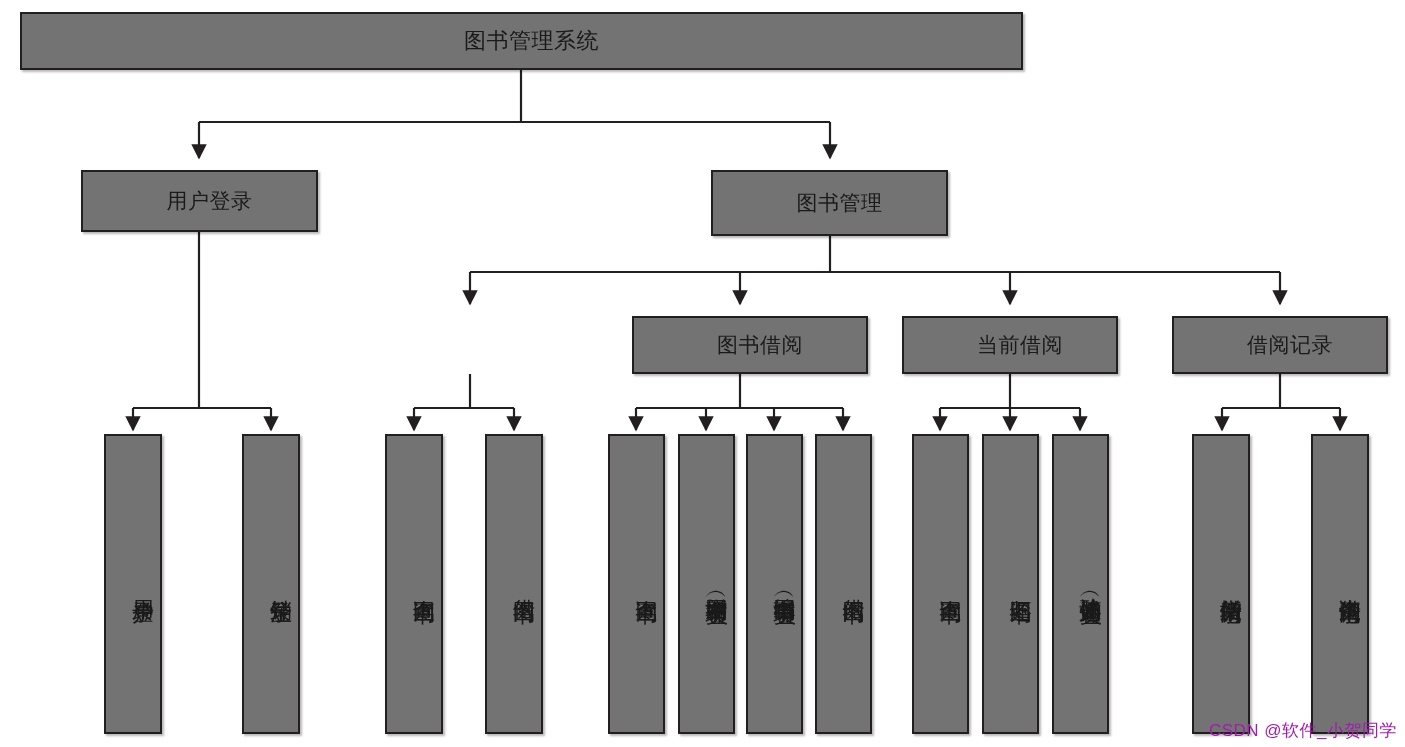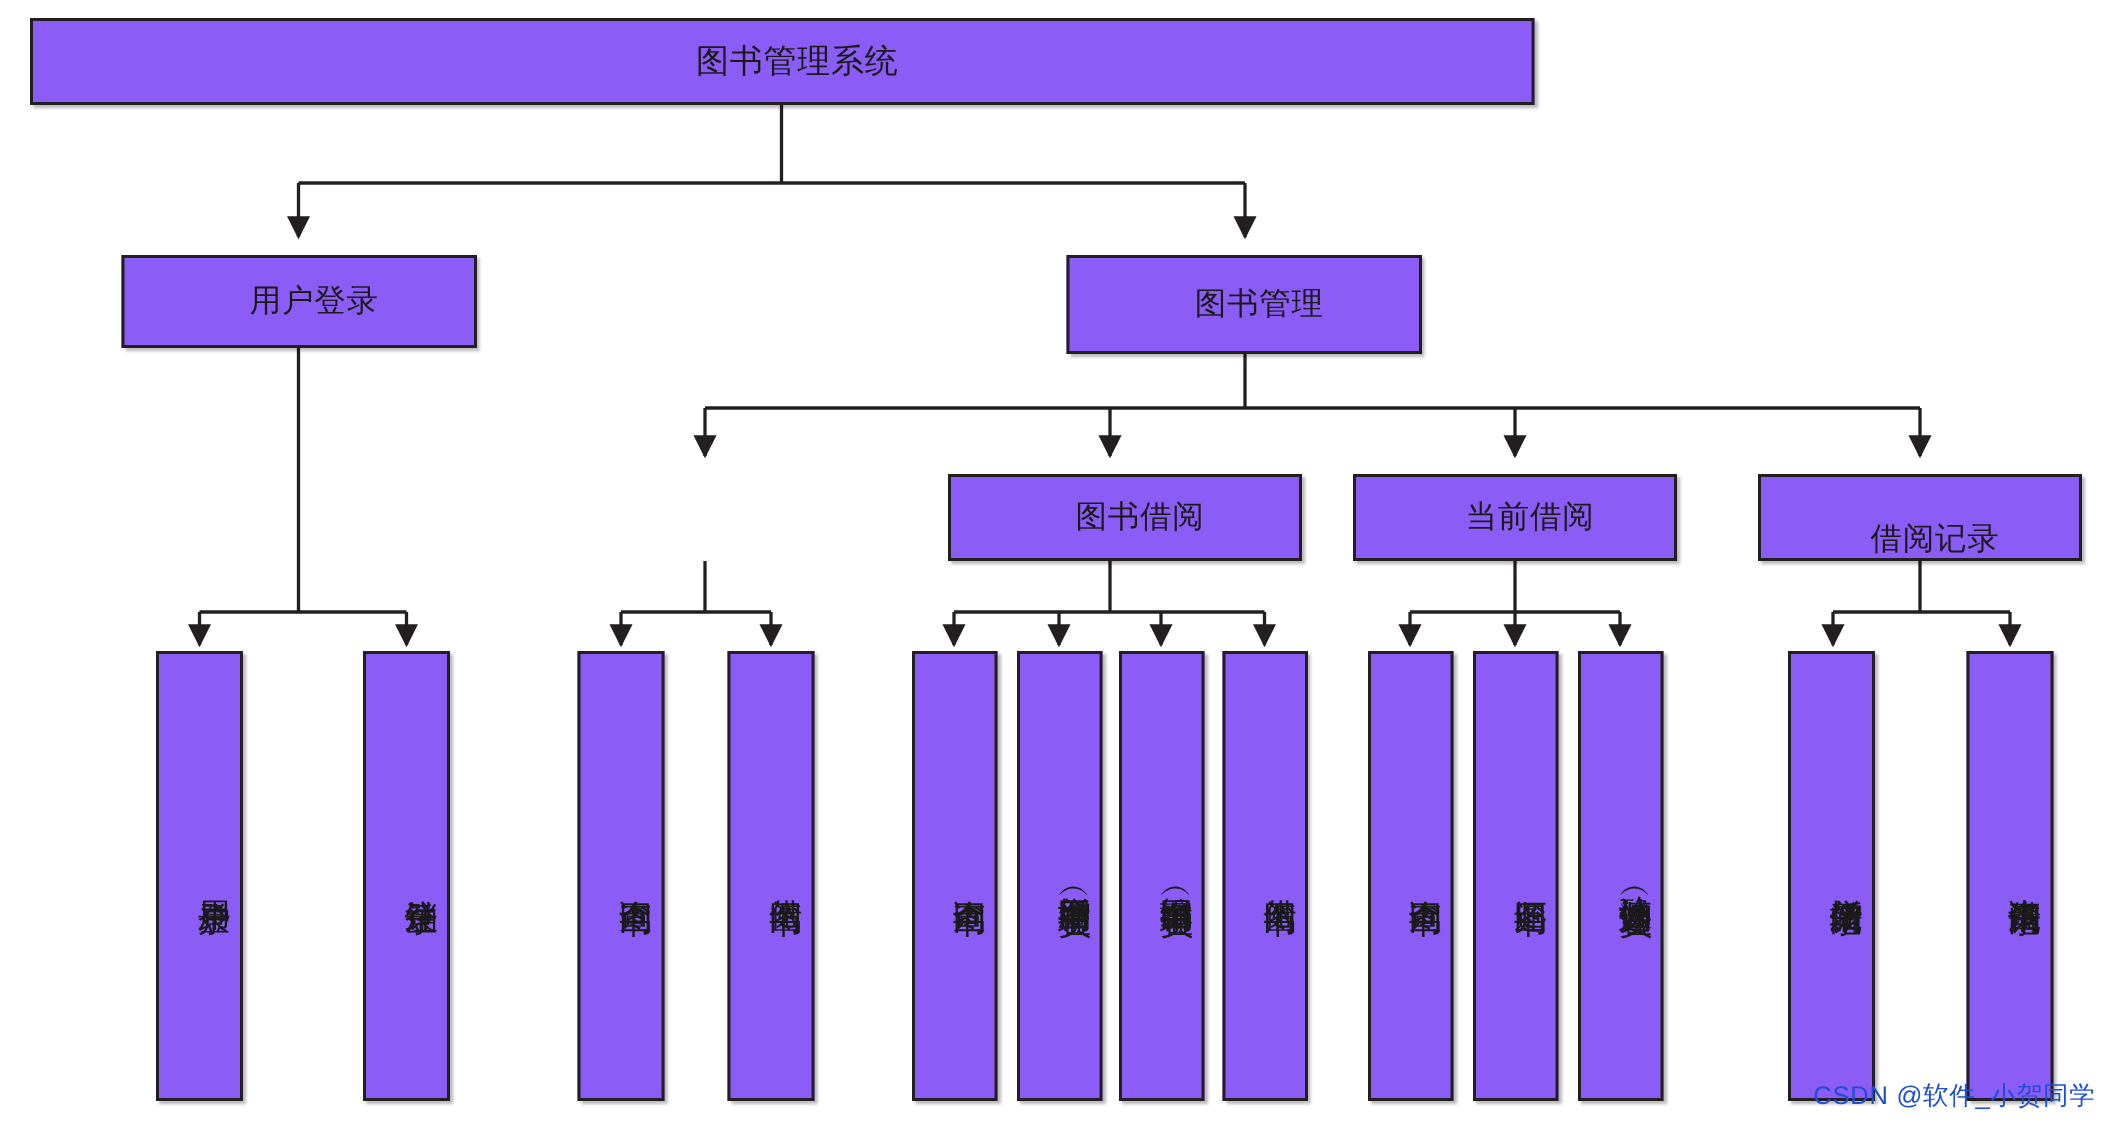--- a/index.html
+++ b/index.html
@@ -22,21 +22,21 @@
     position: absolute;
     left: 0;
     top: 0;
     width: 1405px;
     height: 747px;
     pointer-events: none;
   }
   .node {
     position: absolute;
     box-sizing: border-box;
-    background: #8b5cf6;
+    background: #737373;
     border: 2px solid #231f20;
     box-shadow: 2px 2px 2px rgba(0,0,0,0.28);
     display: flex;
     align-items: center;
     justify-content: center;
     color: #1a1a1a;
     padding-left: 20px;
   }
   .node .label {
     display: block;
@@ -67,21 +67,21 @@
     max-height: 282px;
   }
   .node.vert.tall .label {
     max-height: 292px;
   }
   #watermark {
     position: absolute;
     right: 8px;
     bottom: 5px;
     font-size: 17px;
-    color: #1d4ed8;
+    color: #a21caf;
     letter-spacing: 0.5px;
     white-space: nowrap;
     user-select: none;
   }
 </style>
 </head>
 <body>
 
 <div id="diagram-canvas">
 
@@ -149,21 +149,21 @@
 
 
   <div class="node horiz" style="left:632px; top:316px; width:236px; height:58px;">
     <span class="label">图书借阅</span>
   </div>
 
   <div class="node horiz" style="left:902px; top:316px; width:216px; height:58px;">
     <span class="label">当前借阅</span>
   </div>
 
-  <div class="node horiz" style="left:1172px; top:316px; width:216px; height:58px;align-items:flex-end;">
+  <div class="node horiz" style="left:1172px; top:316px; width:216px; height:58px;">
     <span class="label">借阅记录</span>
   </div>
 
   <div class="node vert" style="left:104px; top:434px; width:58px; height:300px;">
     <span class="label">用户登录</span>
   </div>
 
   <div class="node vert" style="left:242px; top:434px; width:58px; height:300px;">
     <span class="label">注销登录</span>
   </div>

